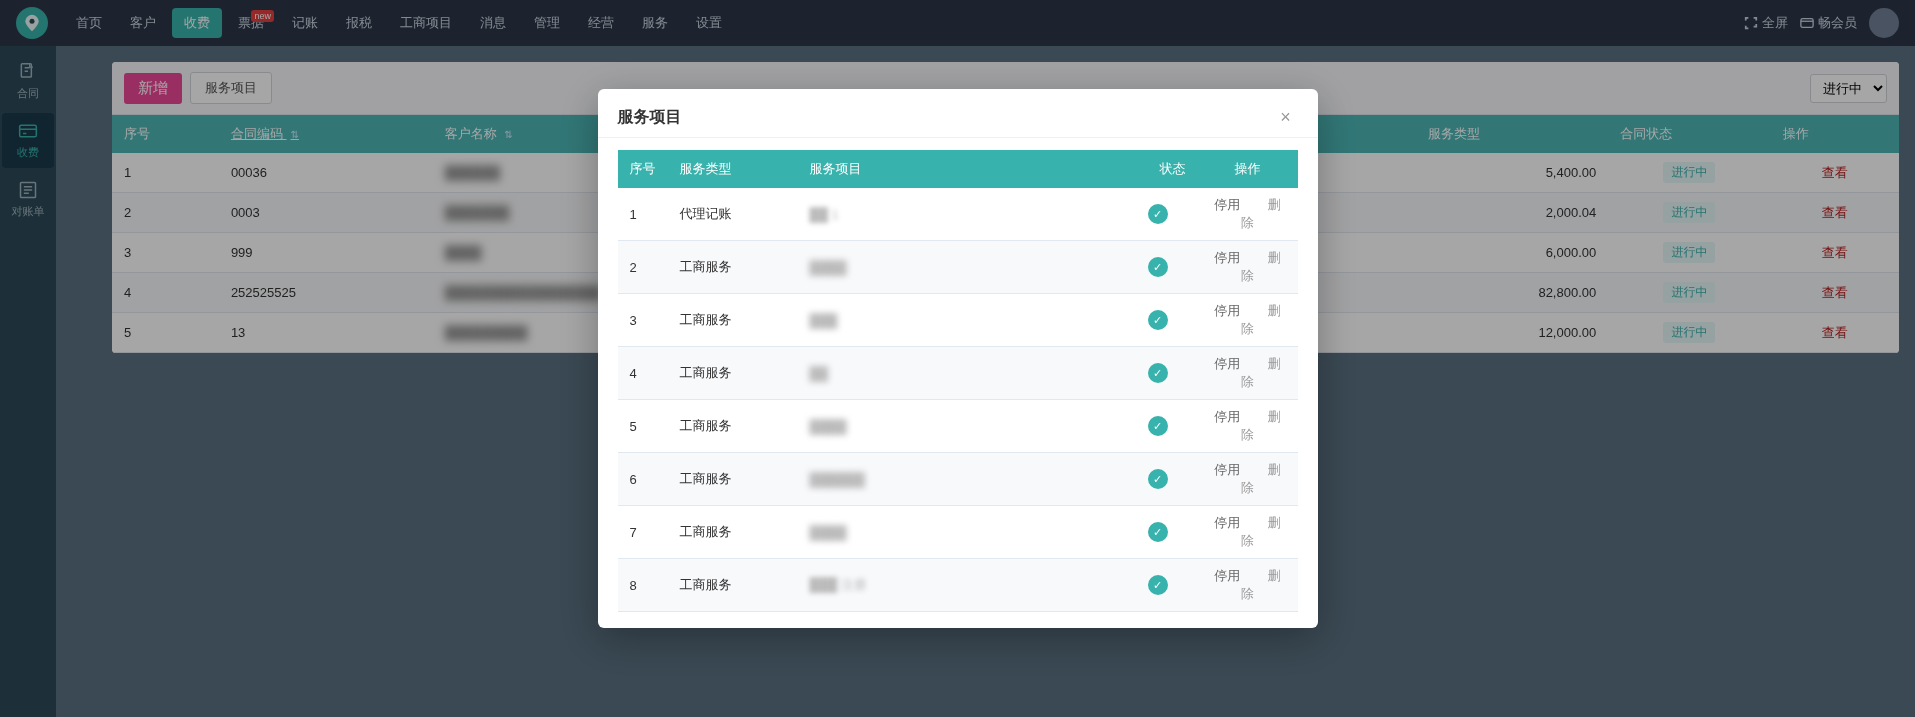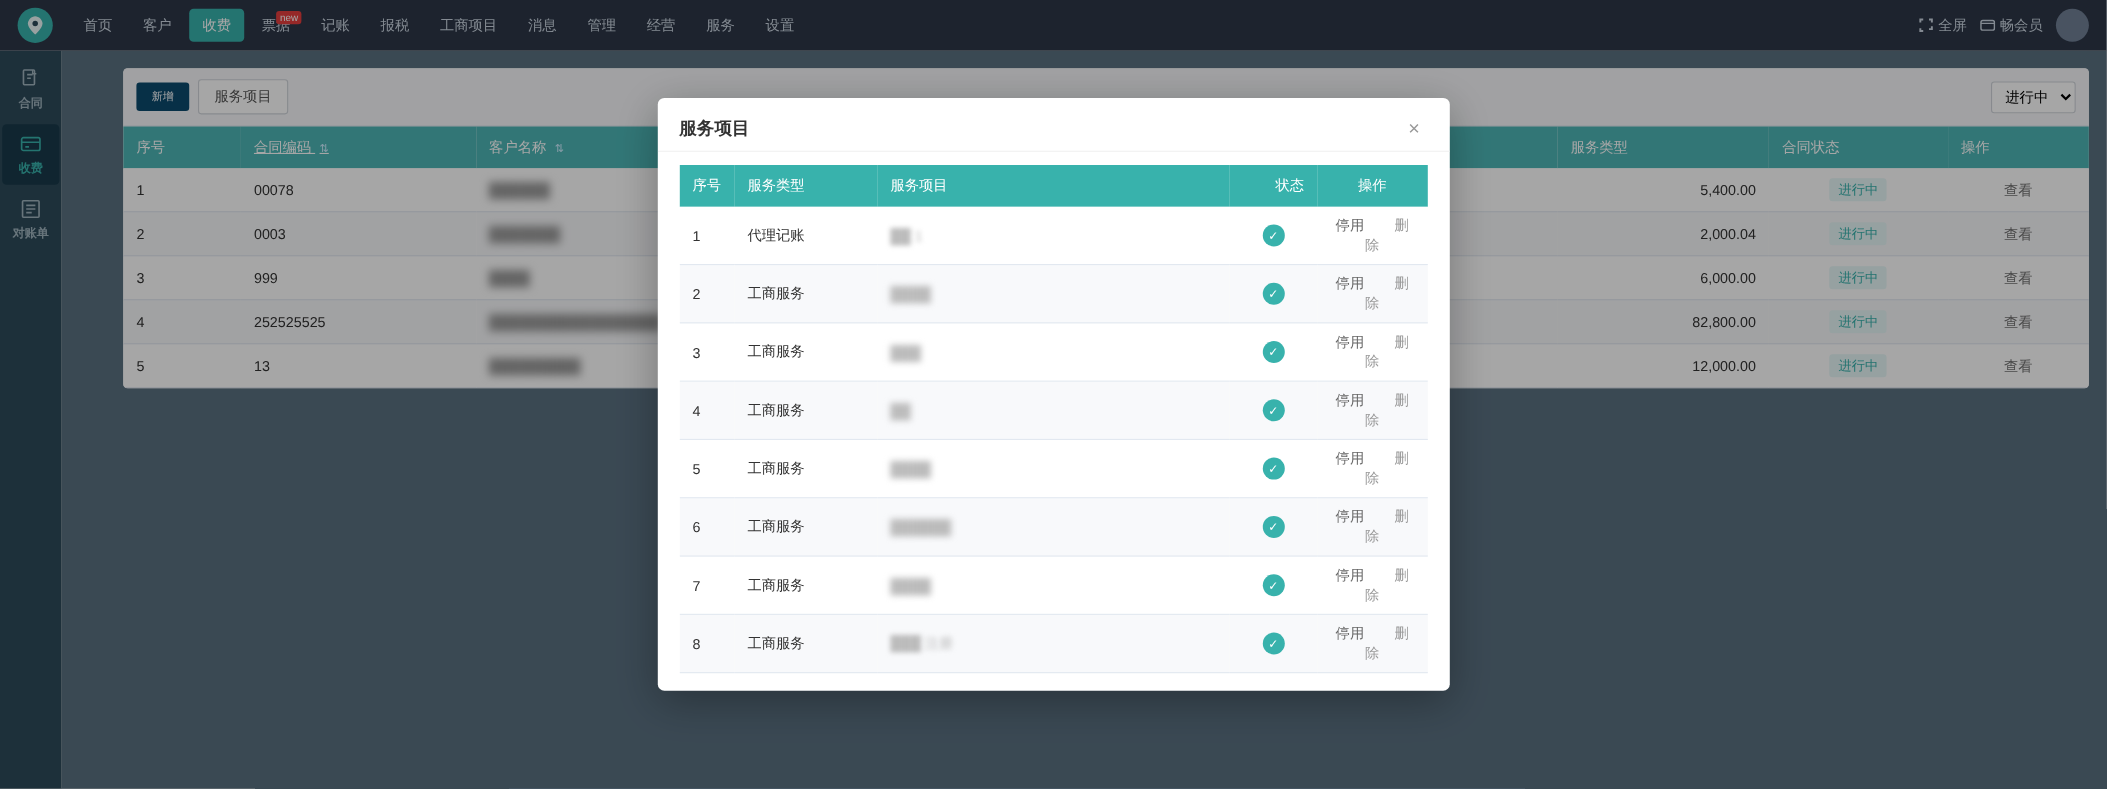--- a/index.html
+++ b/index.html
@@ -86,21 +86,20 @@
       flex-direction: column;
       align-items: center;
       justify-content: center;
       width: 52px;
       padding: 8px 4px;
       color: #a0b4be;
       cursor: pointer;
       border-radius: 4px;
       font-size: 11px;
       gap: 4px;
-      font-weight: bold;
     }
     .sidebar-item.active { background: #1a3a4a; color: #38b2ac; }
     .sidebar-icon {
       width: 20px; height: 20px;
       display: flex; align-items: center; justify-content: center;
     }
 
     
     .main {
       flex: 1;
@@ -120,27 +119,27 @@
     
     .toolbar {
       display: flex;
       align-items: center;
       padding: 10px 12px;
       gap: 8px;
       background: #f7f8fa;
       border-bottom: 1px solid #e2e8f0;
     }
     .btn-primary {
-      background: #0c4a6e;
+      background: #ec4899;
       color: #fff;
       border: none;
       padding: 6px 14px;
       border-radius: 3px;
       cursor: pointer;
-      font-size: 10px;
+      font-size: 15px;
     }
     .btn-outline {
       background: #fff;
       color: #555;
       border: 1px solid #d1d5db;
       padding: 6px 14px;
       border-radius: 3px;
       cursor: pointer;
       font-size: 13px;
     }
@@ -210,21 +209,21 @@
       display: inline-block;
       padding: 2px 8px;
       border-radius: 3px;
       font-size: 12px;
     }
     .status-active {
       background: #e6f7f7;
       color: #38b2ac;
     }
     .action-link {
-      color: #737373;
+      color: #b91c1c;
       cursor: pointer;
       text-decoration: none;
     }
     .sort-icon { color: #cef; margin-left: 4px; font-size: 10px; }
 
     
     .overlay {
       position: fixed;
       top: 0; left: 0; right: 0; bottom: 0;
       background: rgba(0,0,0,0.35);
@@ -445,21 +444,21 @@
             <th class="col-service">服务项目 <span class="sort-icon">▲</span></th>
             <th class="col-period">服务期限起止 <span class="sort-icon">⇅</span></th>
             <th class="col-amount">服务类型</th>
             <th class="col-status">合同状态</th>
             <th class="col-action">操作</th>
           </tr>
         </thead>
         <tbody id="contract-tbody">
         <tr>
     <td>1</td>
-    <td>00078</td>
+    <td>00036</td>
     <td><span style="filter:blur(4px);color:#999;user-select:none">██████</span></td>
     <td>小规模记账</td>
     <td>202305-202404</td>
     <td class="num-right">5,400.00</td>
     <td class="center"><span class="status-badge status-active">进行中</span></td>
     <td class="center"><a class="action-link">查看</a></td>
   </tr>
             <tr>
     <td>2</td>
     <td>0003</td>

